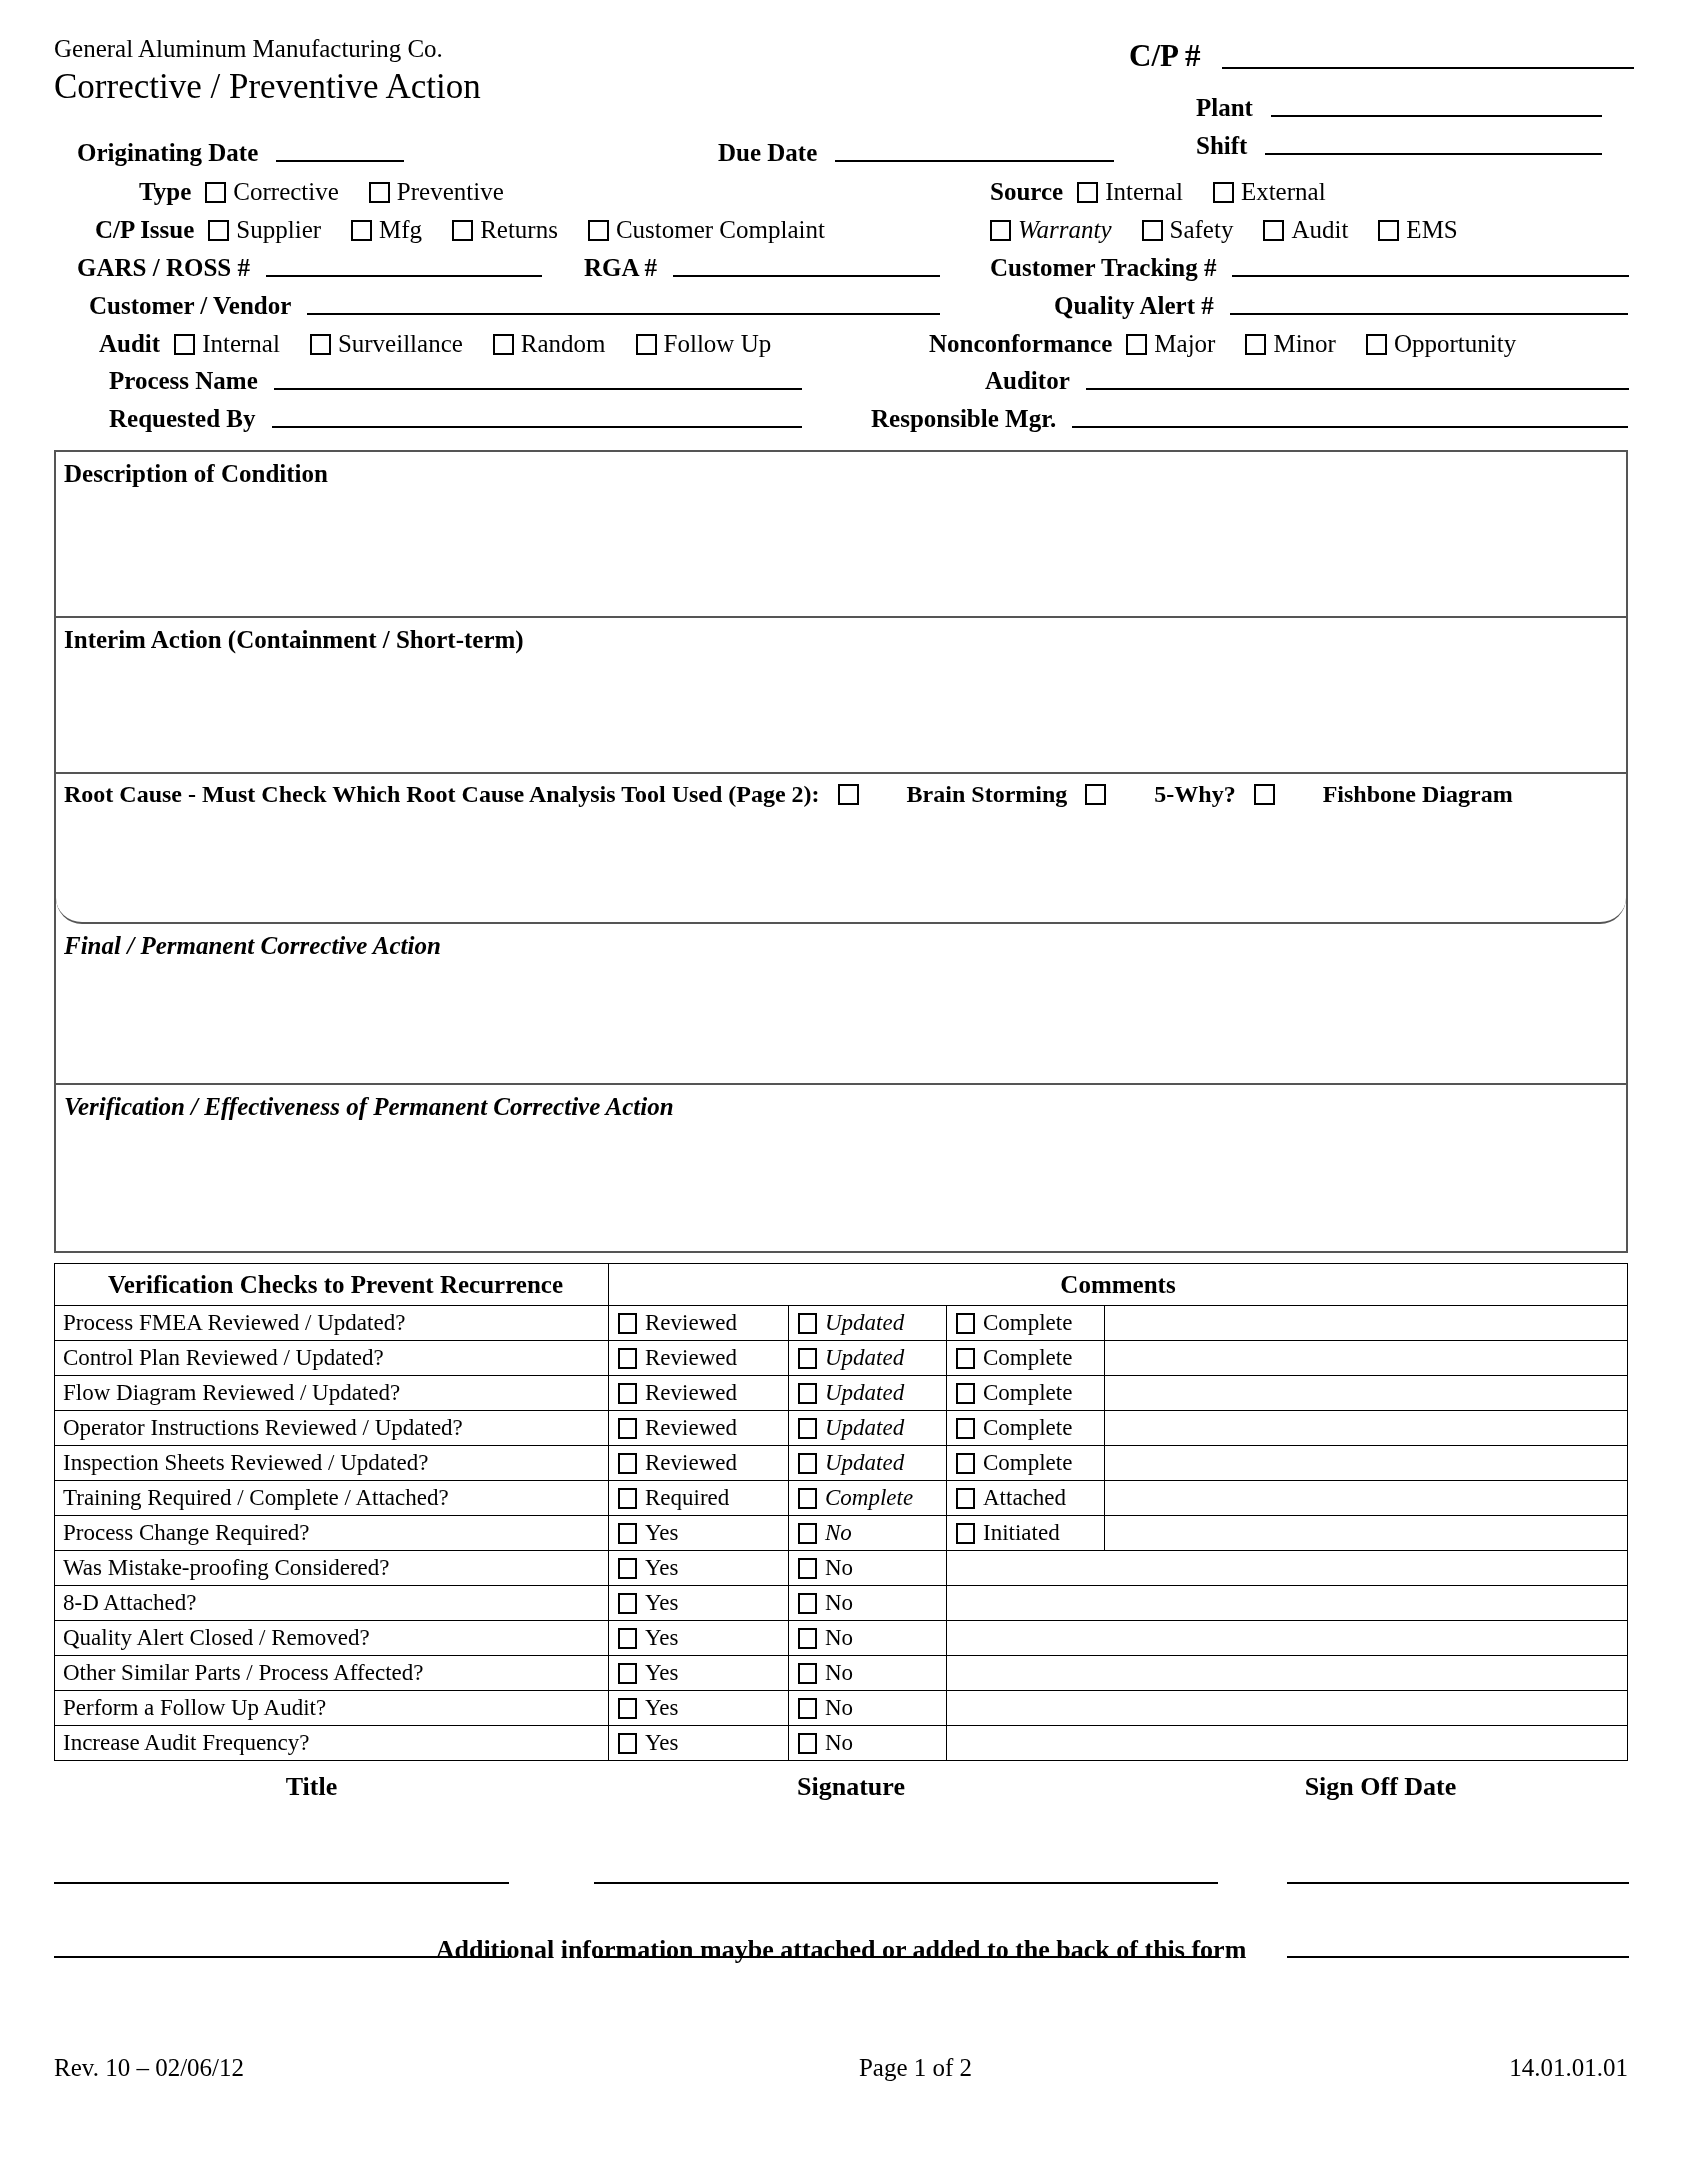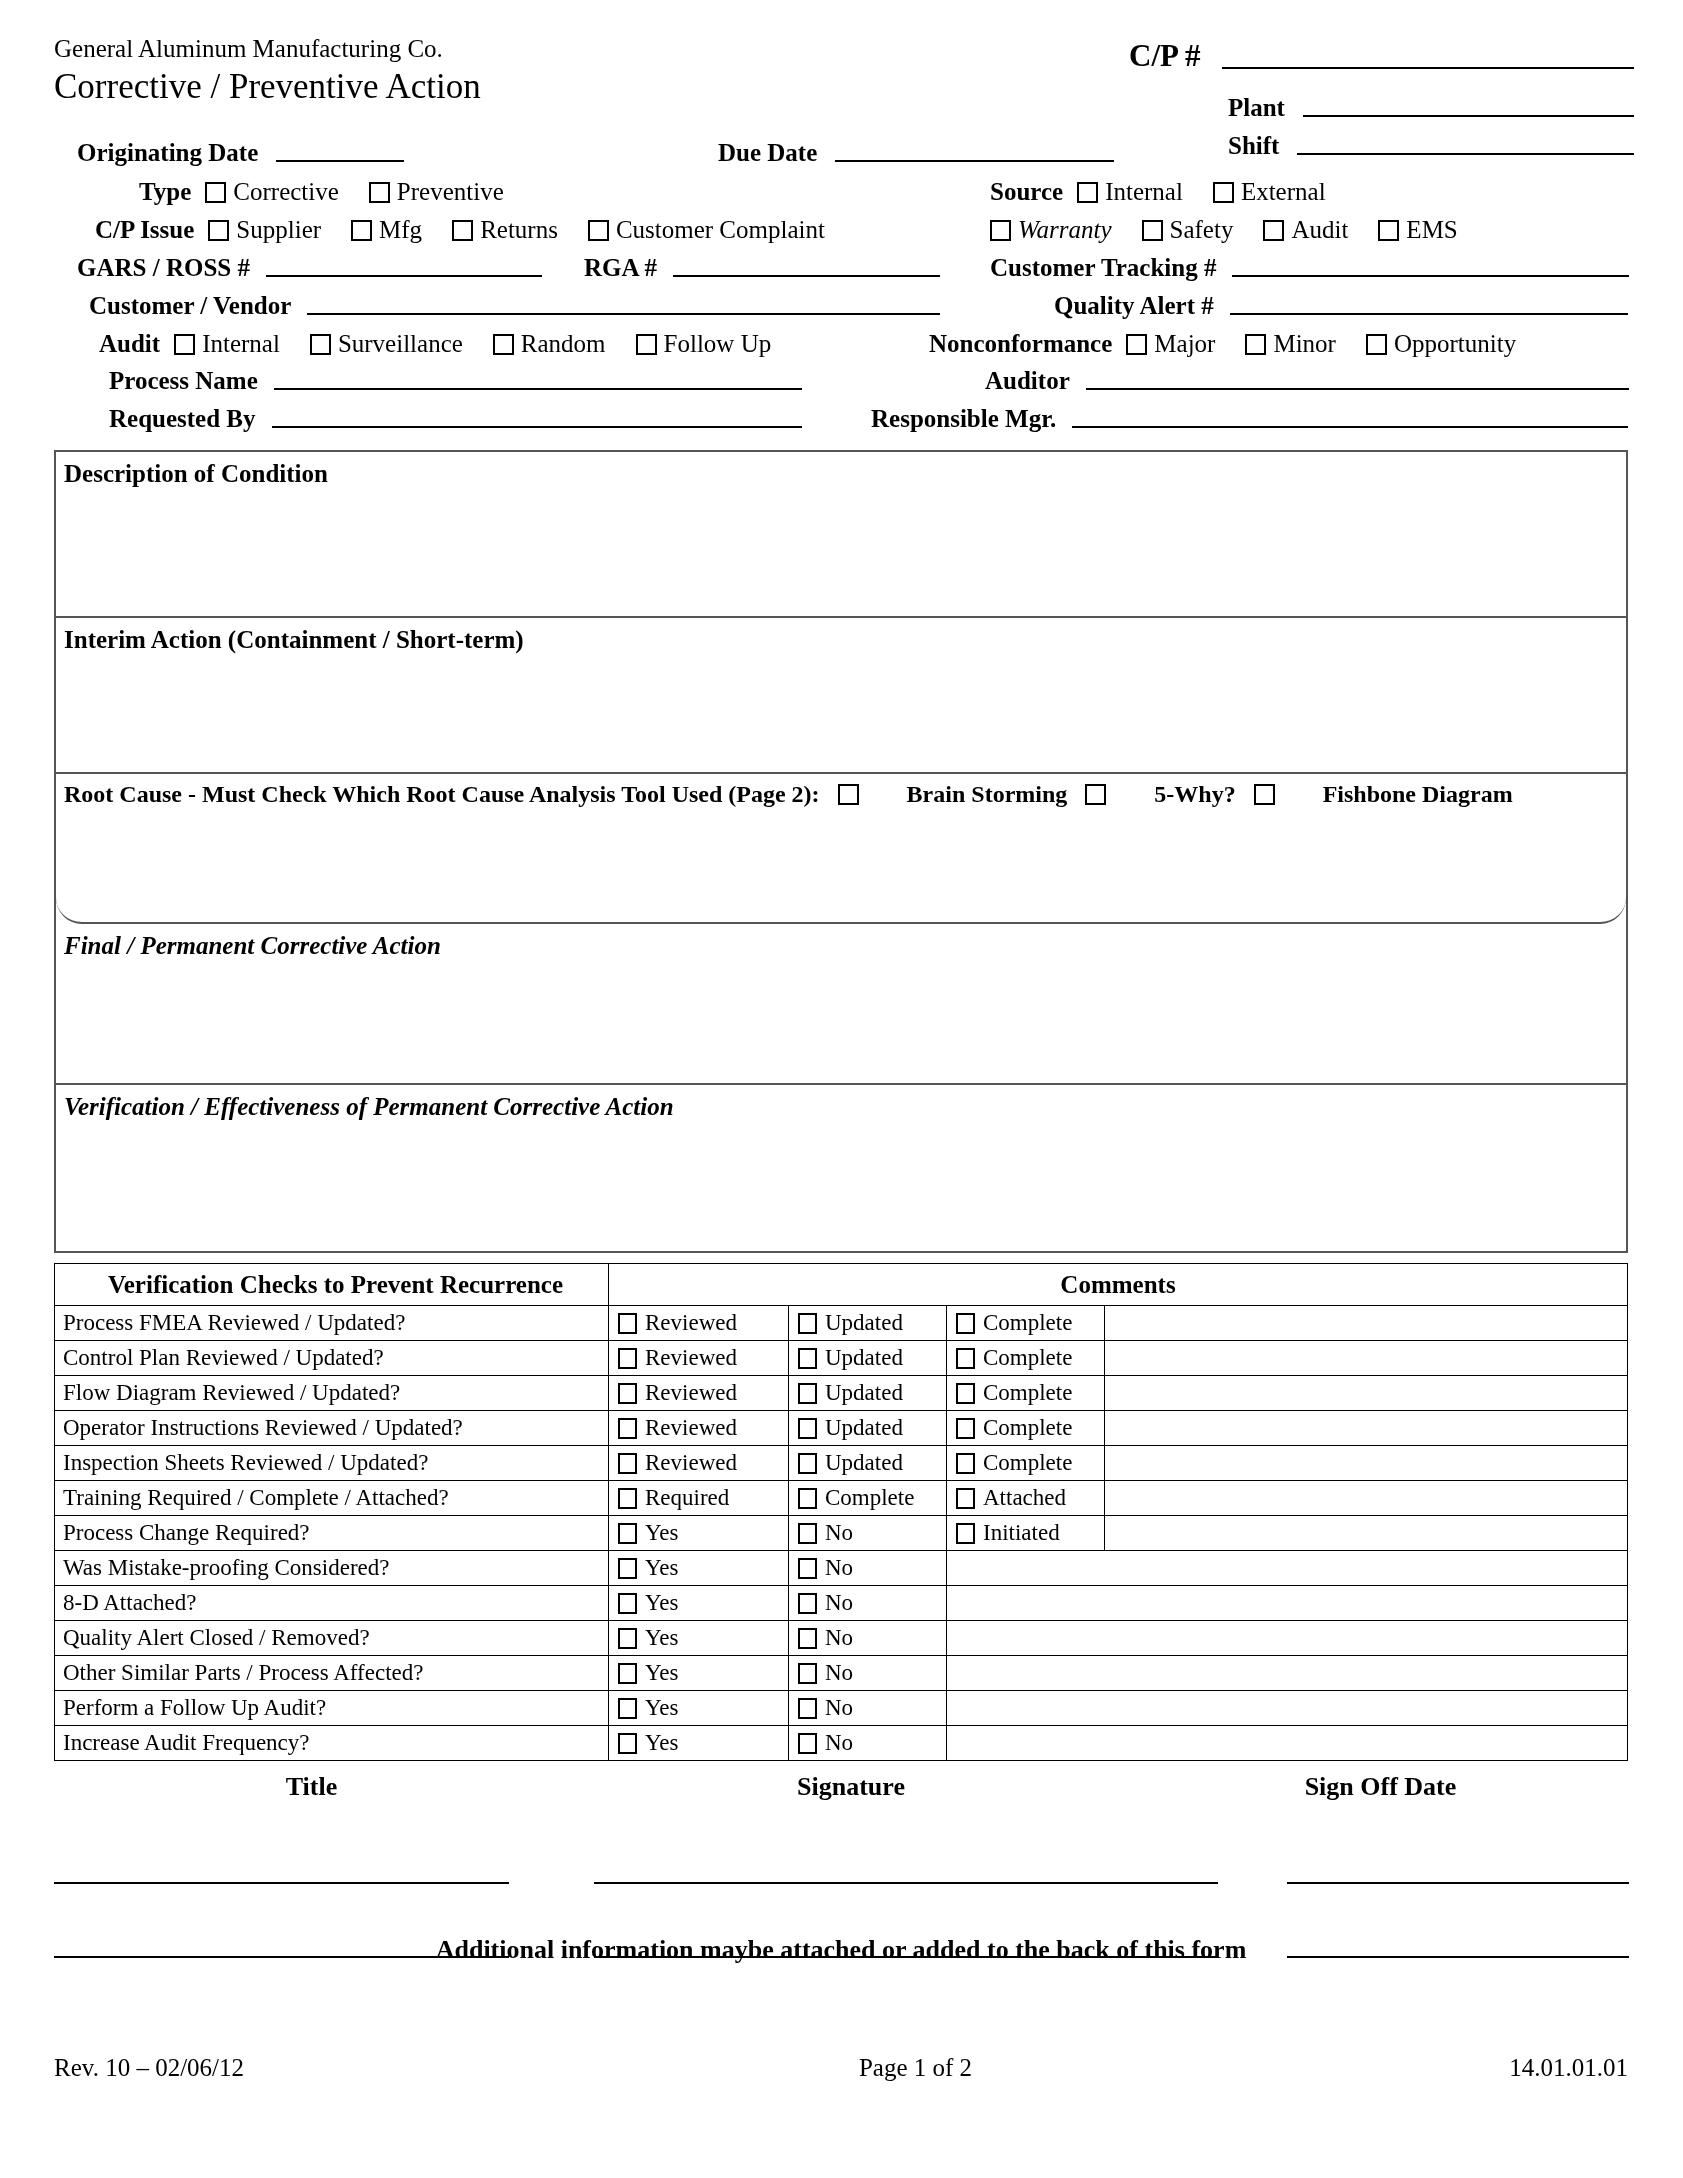--- a/index.html
+++ b/index.html
@@ -76,21 +76,21 @@
     width: 505px;
     display: flex;
     align-items: flex-end;
     font-size: 31px;
   }
   .cp-row .lbl { font-weight: bold; white-space: nowrap; }
   .cp-row .rule { margin-left: 22px; }
 
   .plant-row, .shift-row {
     position: absolute;
-    left: 1228px;
+    left: 1196px;
     width: 406px;
     display: flex;
     align-items: flex-end;
     font-size: 25px;
   }
   .plant-row { top: 94px; }
   .shift-row { top: 132px; }
   .plant-row .lbl, .shift-row .lbl { font-weight: bold; white-space: nowrap; }
   .plant-row .rule, .shift-row .rule { margin-left: 18px; }
 
@@ -177,21 +177,21 @@
     height: 35px;
     white-space: nowrap;
   }
   .vtable .optcell {
     padding: 2px 0 2px 9px;
     height: 35px;
     white-space: nowrap;
   }
   .vtable .optcell .chk { vertical-align: -4px; margin-right: 8px; }
   .vtable .opt-a { width: 180px; }
-  .vtable .opt-b { width: 158px; }
+  .vtable .opt-b { width: 158px; font-style: italic; }
   .vtable .opt-c { width: 158px; }
   .vtable .yn-a { width: 87px; }
   .vtable .yn-b { width: 87px; }
   .vtable .comment { background: #fff; }
 
   
   .signblock {
     position: absolute;
     left: 54px;
     top: 1772px;

